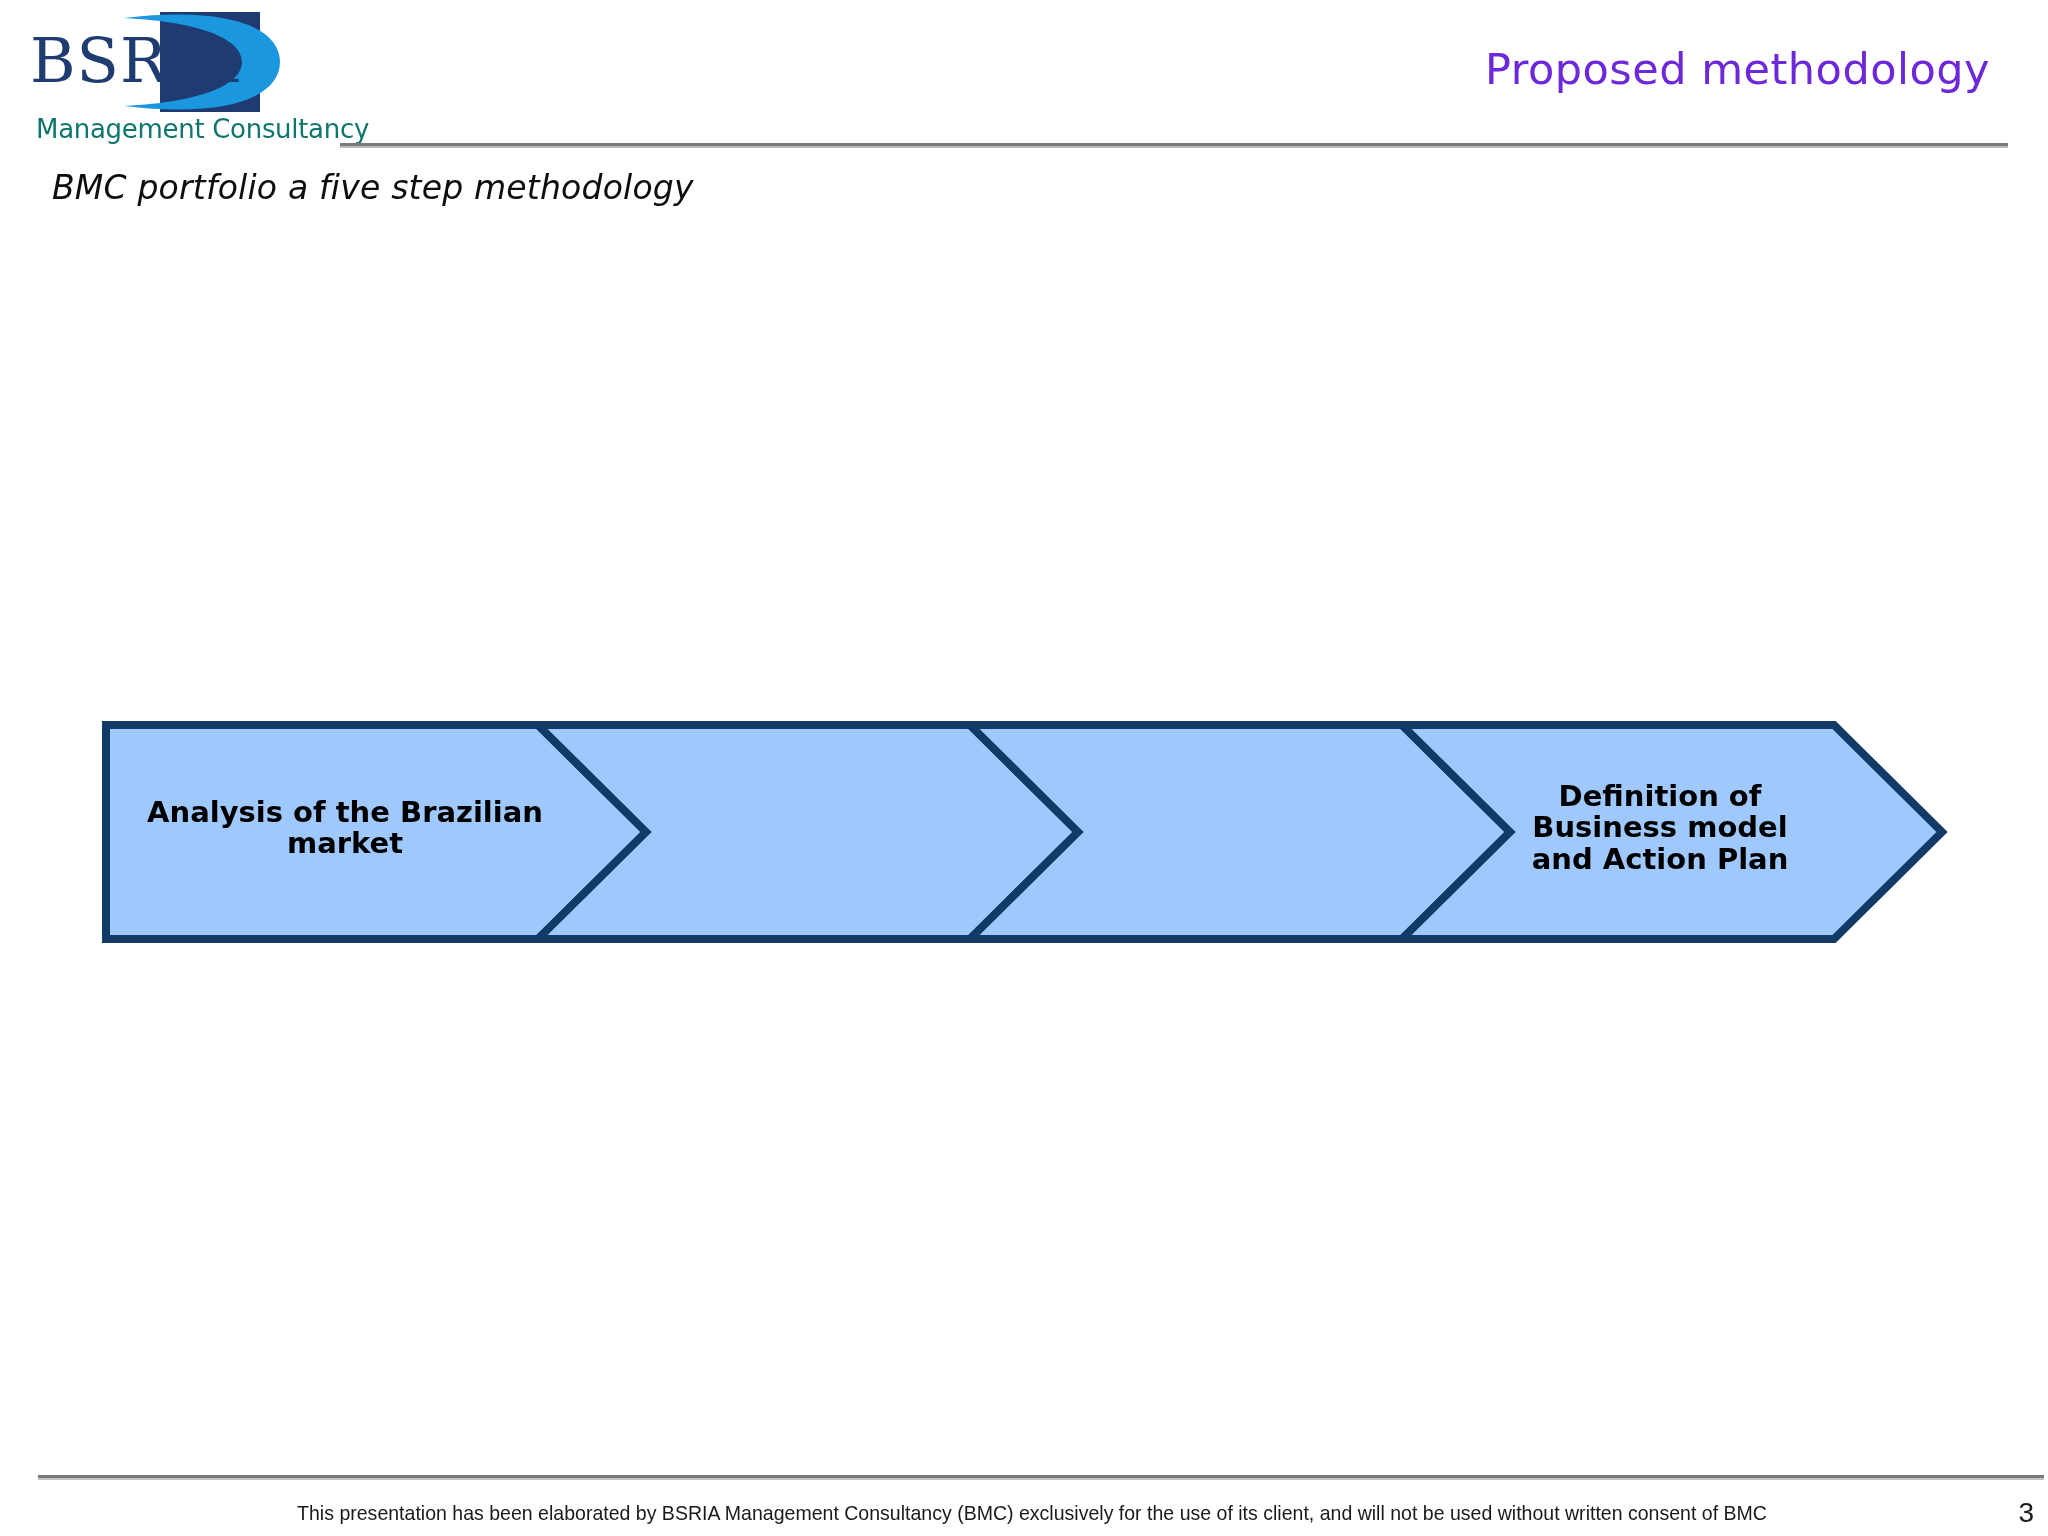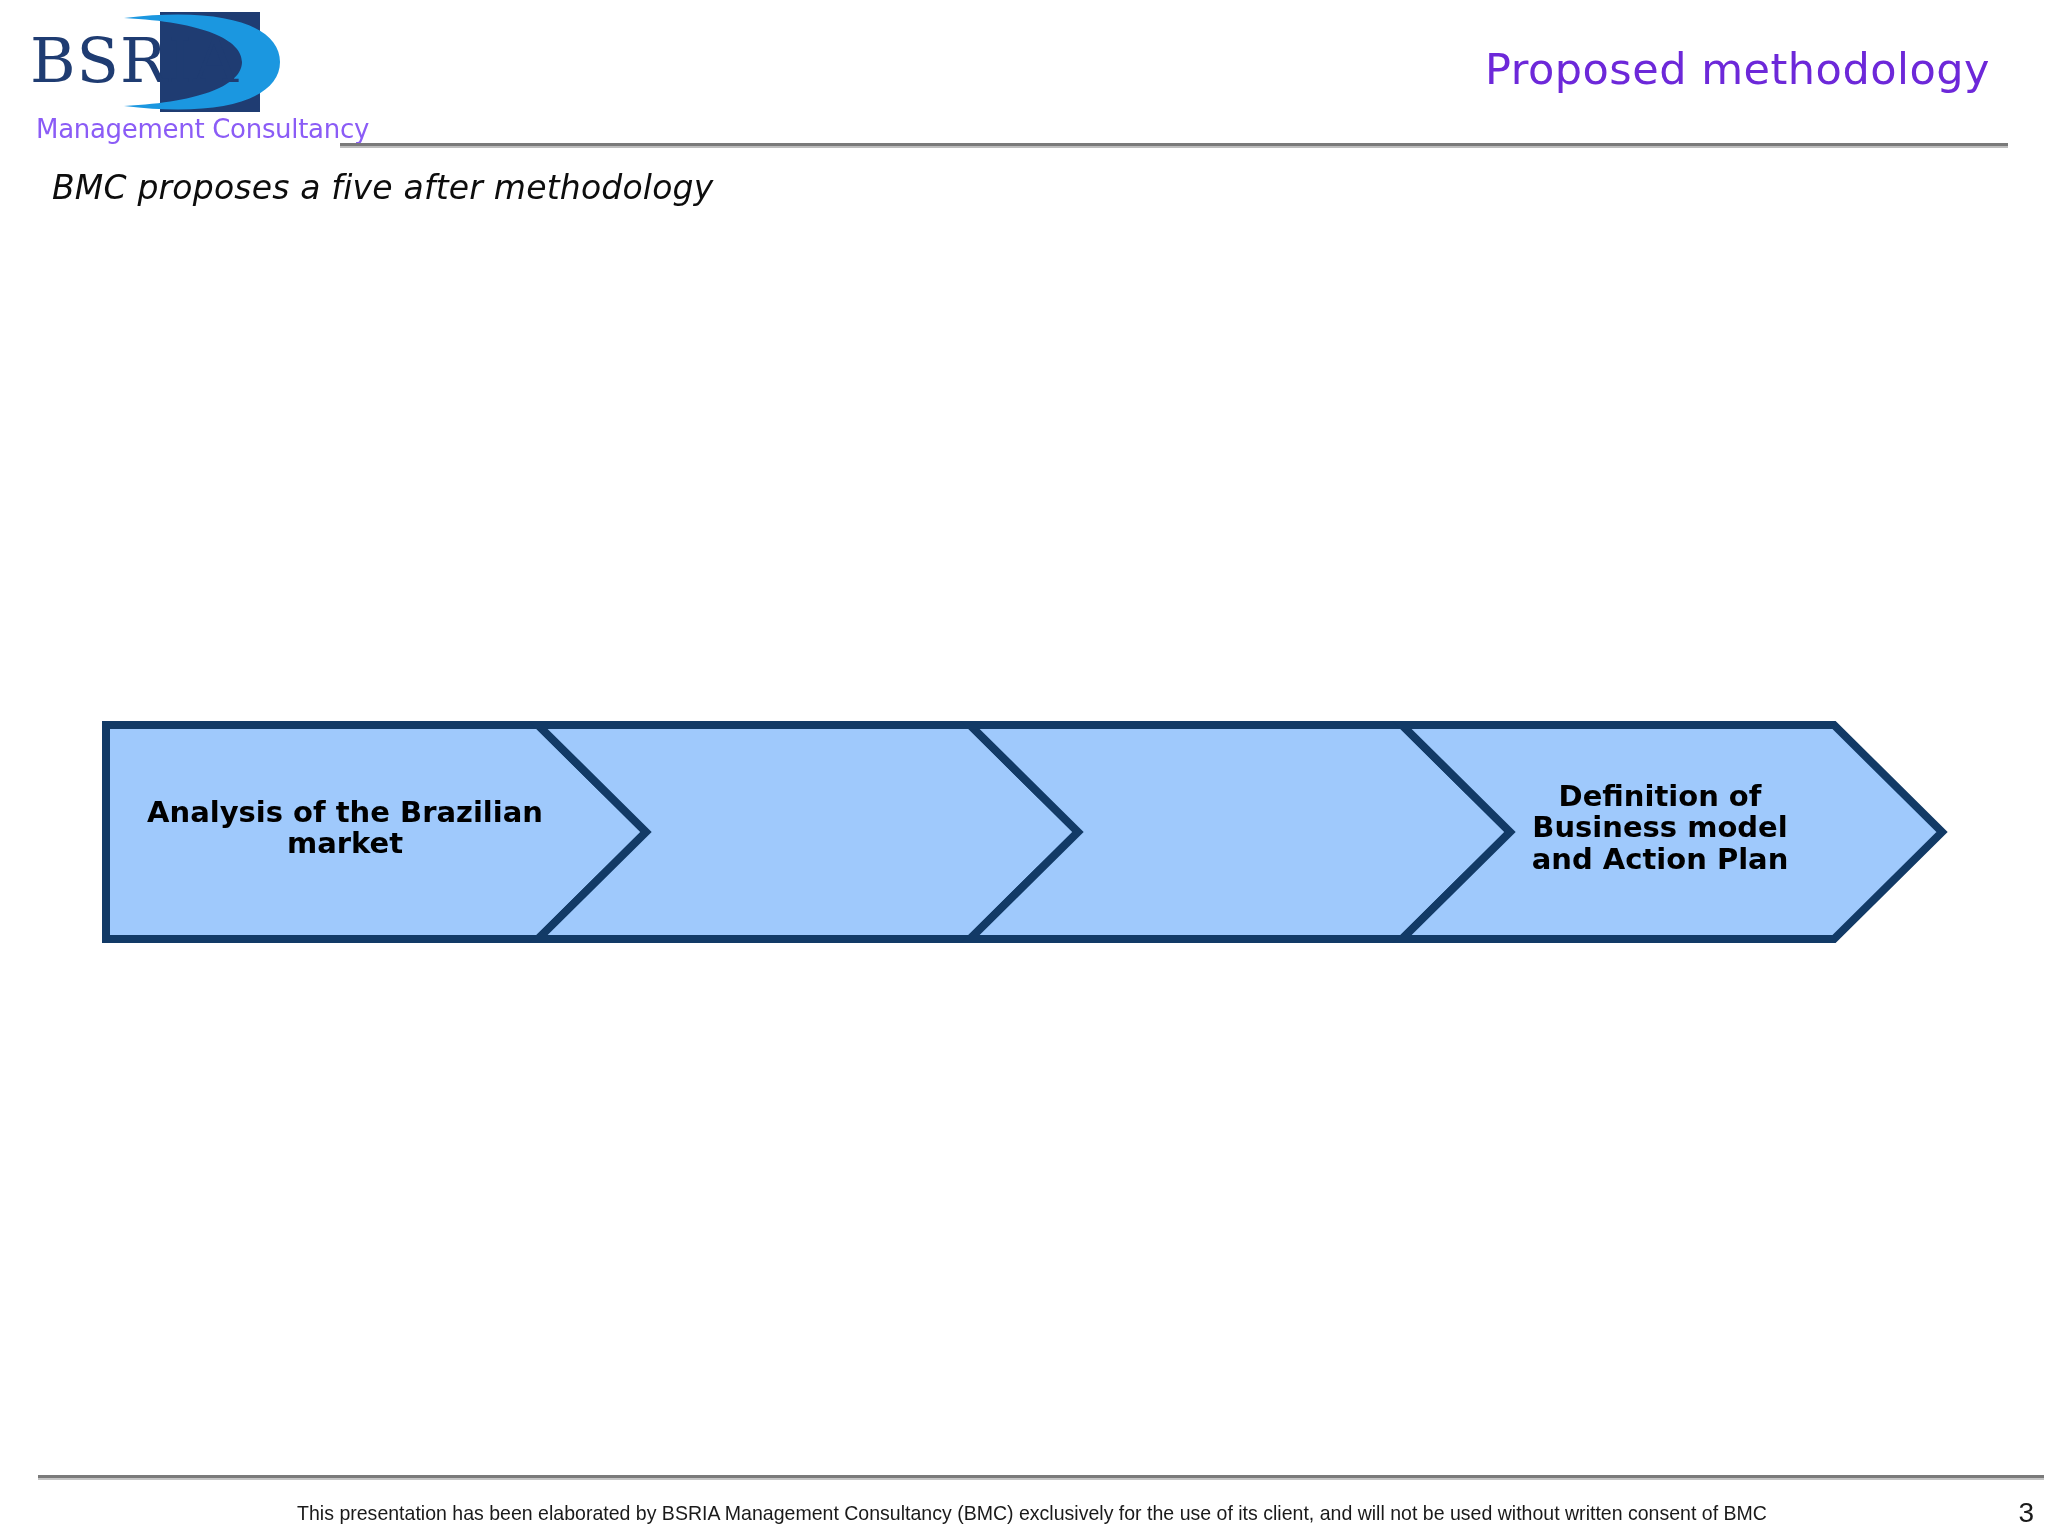--- a/index.html
+++ b/index.html
@@ -36,21 +36,21 @@
     width: 310px;
     height: 108px;
   }
   #logo-tagline {
     position: absolute;
     left: 8px;
     top: 106px;
     font-family: "DejaVu Sans", sans-serif;
     font-size: 26px;
     letter-spacing: -0.3px;
-    color: #8b5cf6;
+    color: #0f766e;
     white-space: nowrap;
   }
   #page-title {
     position: absolute;
     right: 58px;
     top: 44px;
     font-family: "DejaVu Sans", sans-serif;
     font-size: 43px;
     font-weight: 400;
     color: #6d28d9;
@@ -184,21 +184,21 @@
   </div>
 
   <div id="page-title">Proposed methodology</div>
 
   <div id="header-rule">
     <div class="rule-dark"></div>
     <div class="rule-light"></div>
   </div>
 </div>
 
-<div id="slide-subtitle">BMC proposes a five after methodology</div>
+<div id="slide-subtitle">BMC portfolio a five step methodology</div>
 
 <div id="process-diagram">
   <svg id="process-svg" viewBox="0 0 1860 235">
 
     <polygon points="6,10 438,10 546,117 438,224 6,224" fill="#9FC9FC" stroke="#123A66" stroke-width="8" stroke-linejoin="miter"></polygon>
 
     <polygon points="438,10 870,10 978,117 870,224 438,224 546,117" fill="#9FC9FC" stroke="#123A66" stroke-width="8" stroke-linejoin="miter"></polygon>
 
     <polygon points="870,10 1302,10 1410,117 1302,224 870,224 978,117" fill="#9FC9FC" stroke="#123A66" stroke-width="8" stroke-linejoin="miter"></polygon>
 

